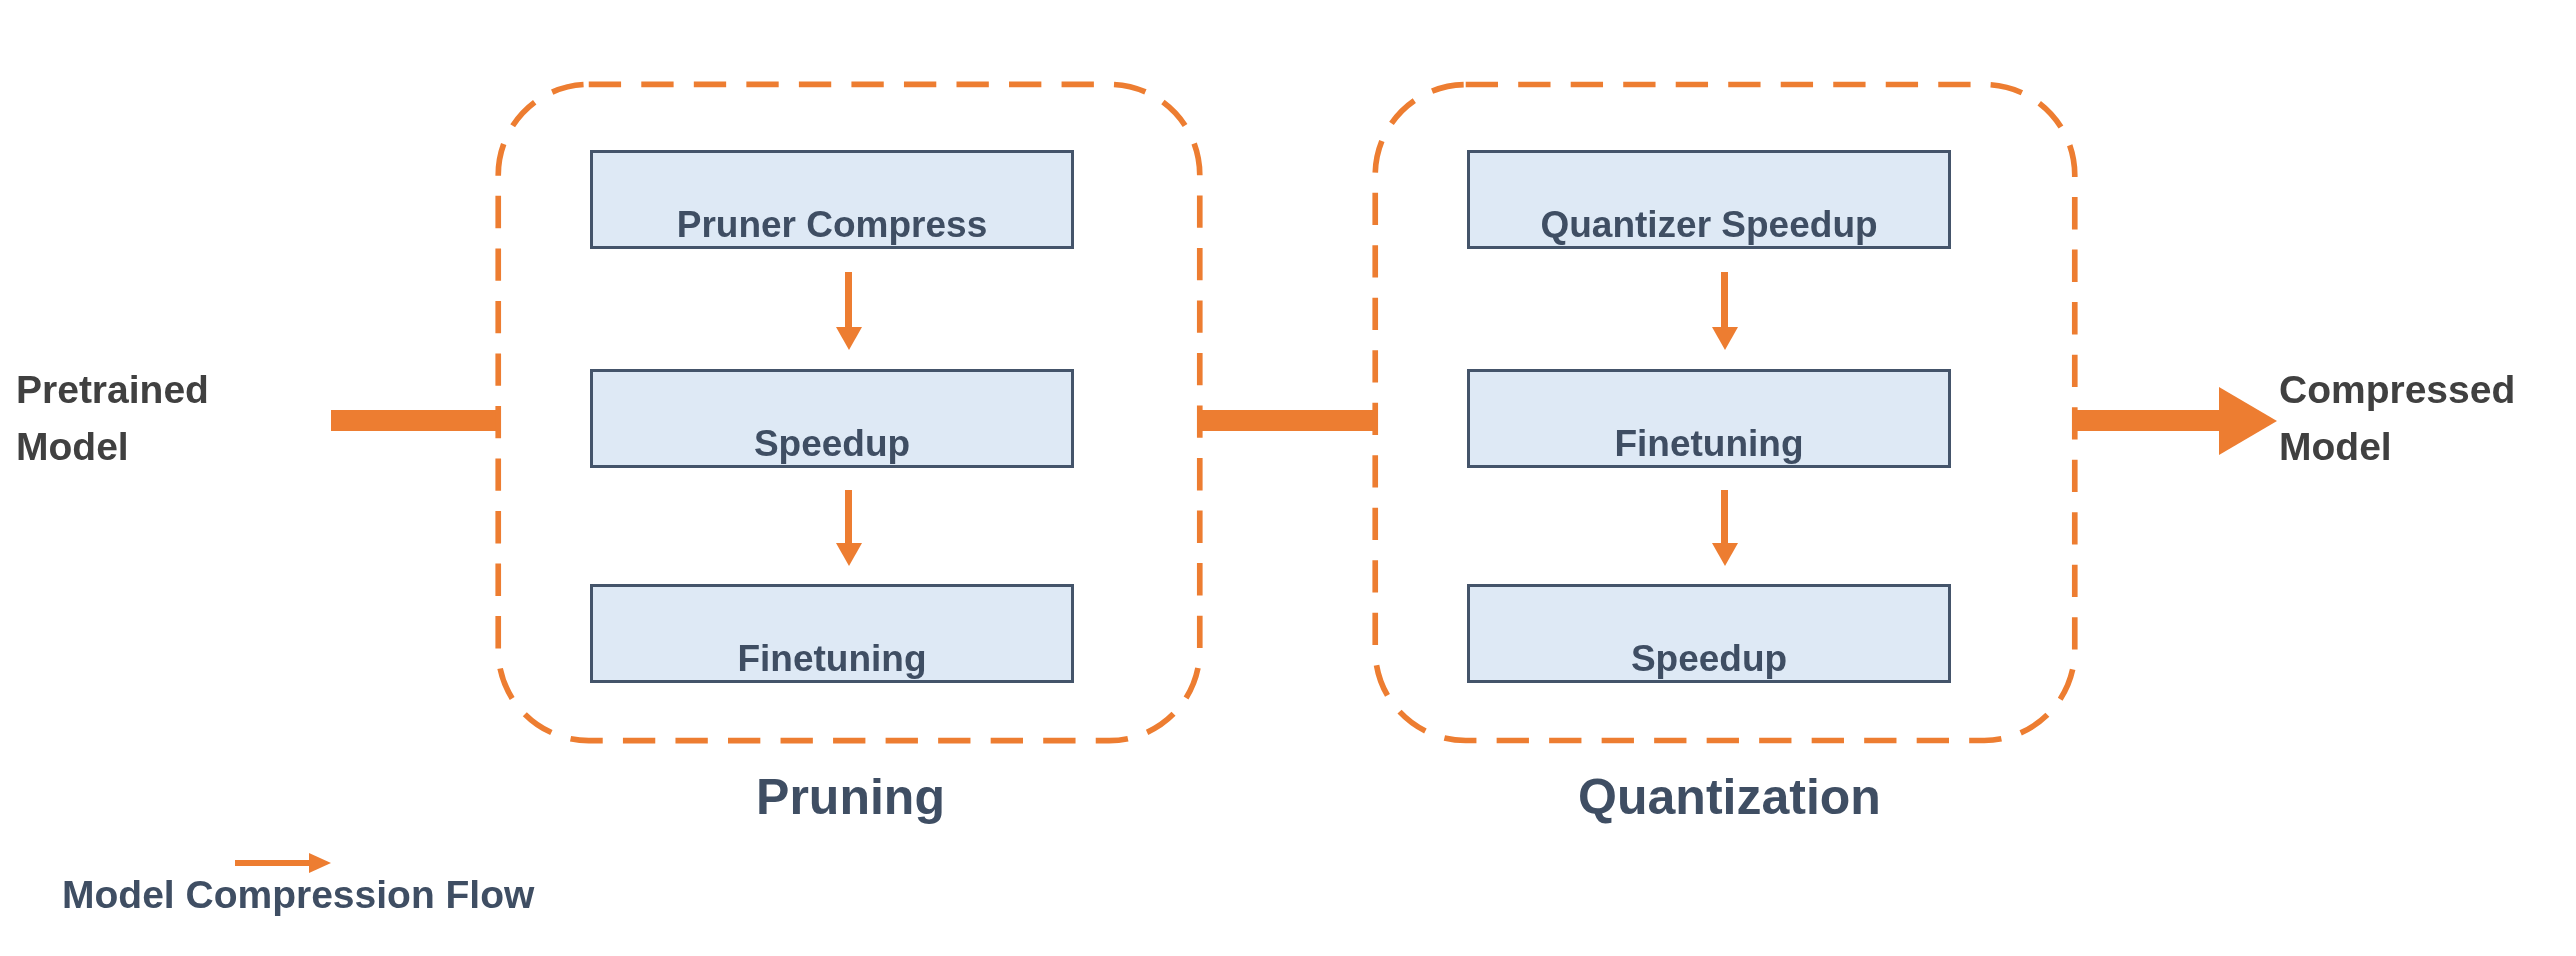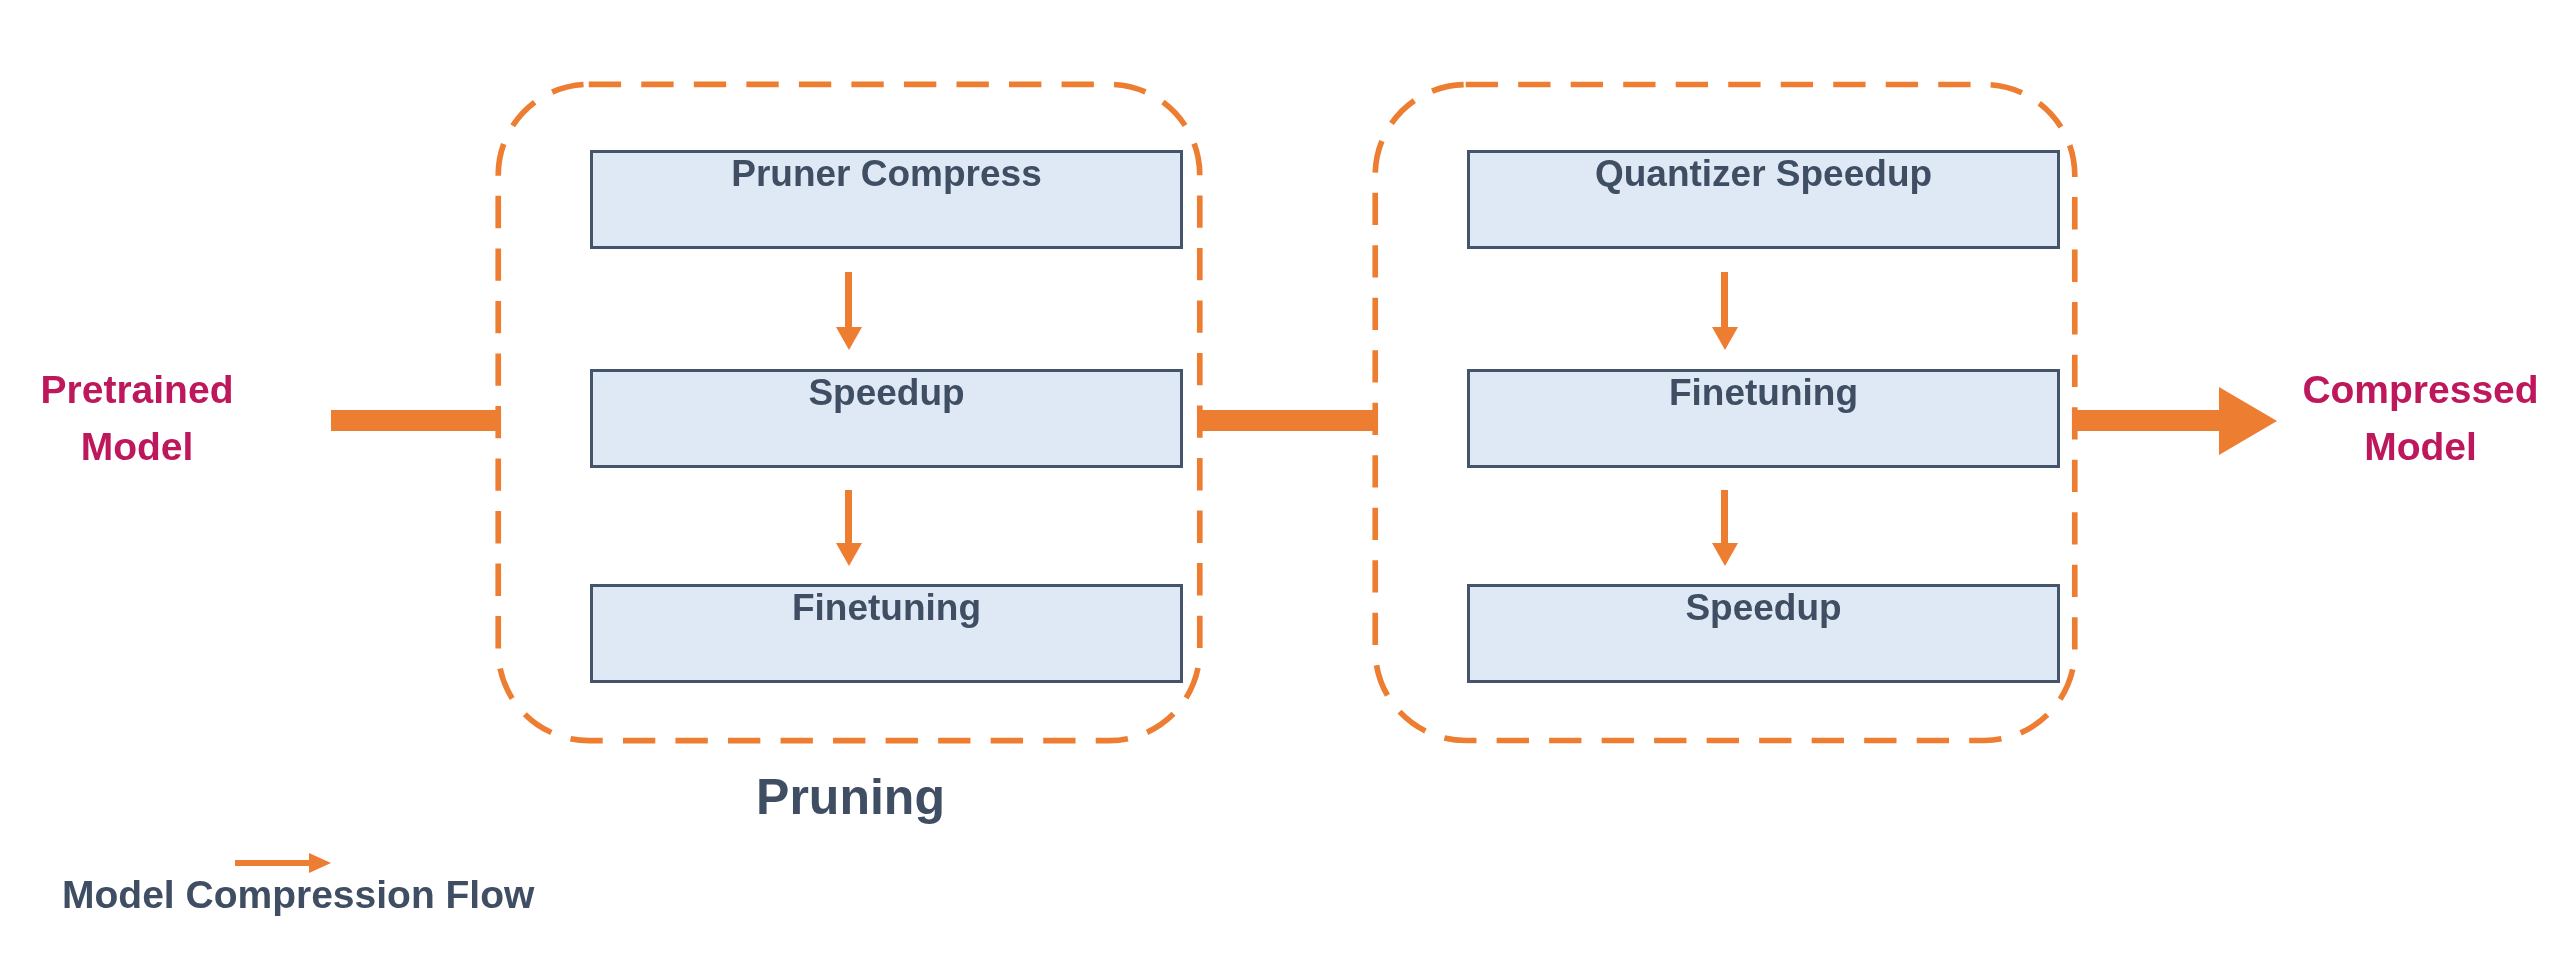--- a/index.html
+++ b/index.html
@@ -5,42 +5,42 @@
   html,body{margin:0;padding:0;background:#ffffff;}
   .canvas{
     position:relative;
     width:2576px;height:957px;
     background:#ffffff;
     font-family:"Liberation Sans","DejaVu Sans",sans-serif;
     overflow:hidden;
   }
   .side-label{
     position:absolute;
-    color:#be185d;
+    color:#404040;
     font-size:39px;
     font-weight:bold;
-    text-align:center;
+    text-align:left;
     line-height:1.45;
   }
   .group{
     position:absolute;
   }
   .group-outline{
     position:absolute;
     left:0;top:0;
   }
   .step-box{
     position:absolute;
     left:95px;
-    width:593px;height:99px;
+    width:484px;height:99px;
     background:#DEE9F5;
     border:3.2px solid #44546A;
     box-sizing:border-box;
     display:flex;
-    align-items:flex-start;
+    align-items:flex-end;
     justify-content:center;
   }
   .step-label{
     color:#3F4E63;
     font-size:37px;
     font-weight:bold;
     white-space:nowrap;
   }
   .varrow{
     position:absolute;
@@ -161,20 +161,21 @@
       <span class="step-label">Finetuning</span>
     </div>
     <div class="varrow" style="left:339px;top:409px;">
       <div class="stem" style="height:53px;"></div>
       <div class="head"></div>
     </div>
     <div class="step-box" style="top:503px;">
       <span class="step-label">Speedup</span>
     </div>
   </div>
+  <div class="group-label" style="left:1568px;top:768px;">Quantization</div>
 
   <div class="hbar" style="left:2077px;top:410px;width:144px;"></div>
   <div class="big-head" style="left:2219px;top:387px;"></div>
 
   <div class="side-label" style="left:2279px;top:362px;width:283px;">
     <div>Compressed</div>
     <div>Model</div>
   </div>
 
   <div class="legend">

